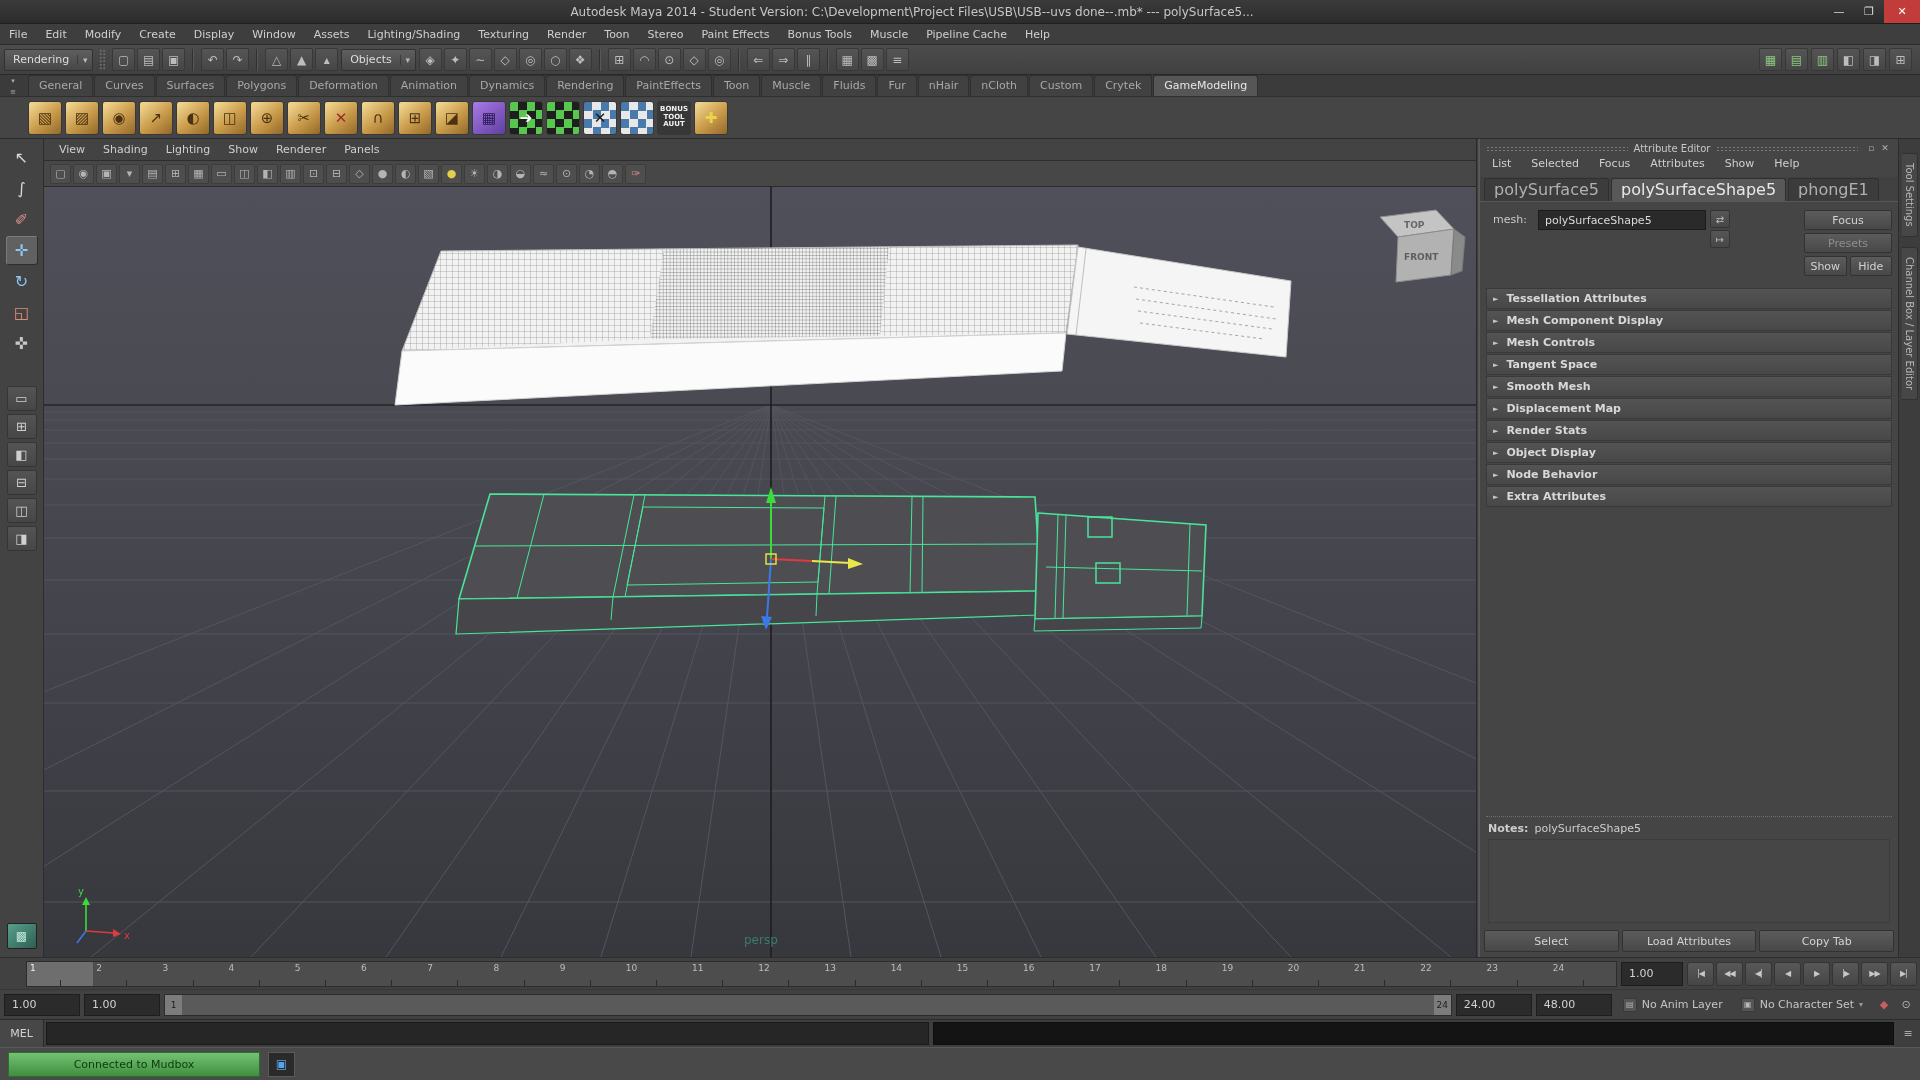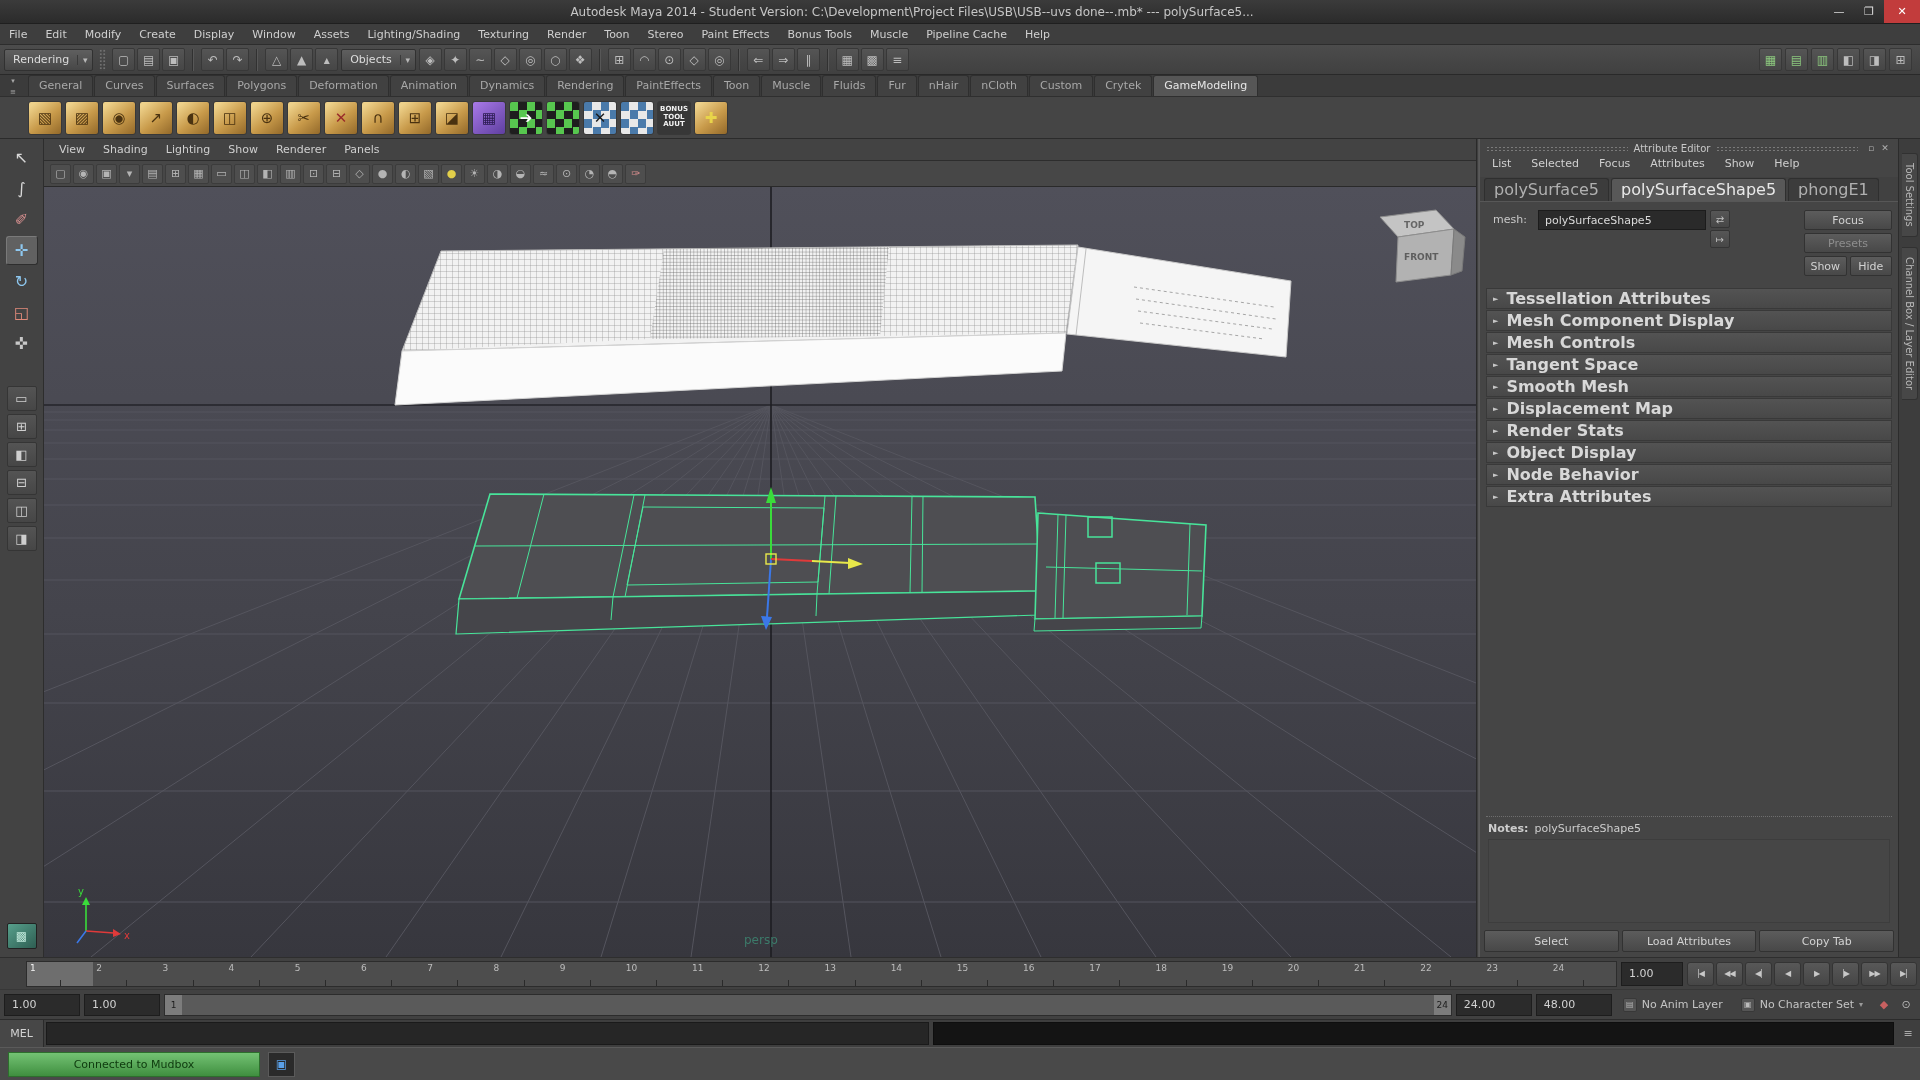--- a/index.html
+++ b/index.html
@@ -79,21 +79,21 @@
 .ae-field{width:168px;height:20px;background:#2a2a2a;border:1px solid #1c1c1c;color:#dadada;display:flex;align-items:center;padding:0 6px}
 .ae-mini{width:20px;height:18px;display:flex;align-items:center;justify-content:center;background:linear-gradient(#565656,#474747);border:1px solid #343434;border-radius:2px;color:#c0c0c0;font-size:10px}
 .ae-btn-col{margin-left:auto;display:flex;flex-direction:column;gap:3px;width:88px}
 .btn{height:20px;background:linear-gradient(#5c5c5c,#484848);border:1px solid #323232;border-radius:2px;color:#d2d2d2;display:flex;align-items:center;justify-content:center;font-size:11px}
 .btn.dim{color:#8e8e8e}
 .btn-row{display:flex;gap:3px}
 .btn-row .btn{flex:1}
 .ae-sections{margin-top:12px;display:flex;flex-direction:column;gap:1px}
 .ae-section{height:21px;background:linear-gradient(#535353,#484848);border:1px solid #393939;display:flex;align-items:center;padding:0 6px;gap:8px}
 .ae-section .tri{color:#c6c6c6;font-size:7px}
-.ae-section .sec-label{font-weight:bold;color:#d8d8d8;font-size:16px}
+.ae-section .sec-label{font-weight:bold;color:#d8d8d8;font-size:11px}
 .ae-flex{flex:1}
 .ae-notes-head{border-top:1px dotted #6e6e6e;padding:5px 2px 2px 2px;display:flex;gap:6px;font-size:11px;color:#cdcdcd}
 .ae-notes-area{height:84px;margin:2px 2px 4px 2px;background:#464646;border:1px solid #3d3d3d}
 .ae-bottom{display:flex;gap:3px;padding:3px 4px 5px 4px}
 .ae-bottom .btn{flex:1;height:22px}
 
 .side-strip{width:22px;background:#3d3d3d;border-left:1px solid #2c2c2c;display:flex;flex-direction:column;padding-top:14px;gap:10px;align-items:center}
 .side-tab{writing-mode:vertical-rl;font-size:10px;color:#b8b8b8;background:#474747;border:1px solid #313131;border-left:none;border-radius:0 3px 3px 0;padding:9px 2px;white-space:nowrap}
 
 

